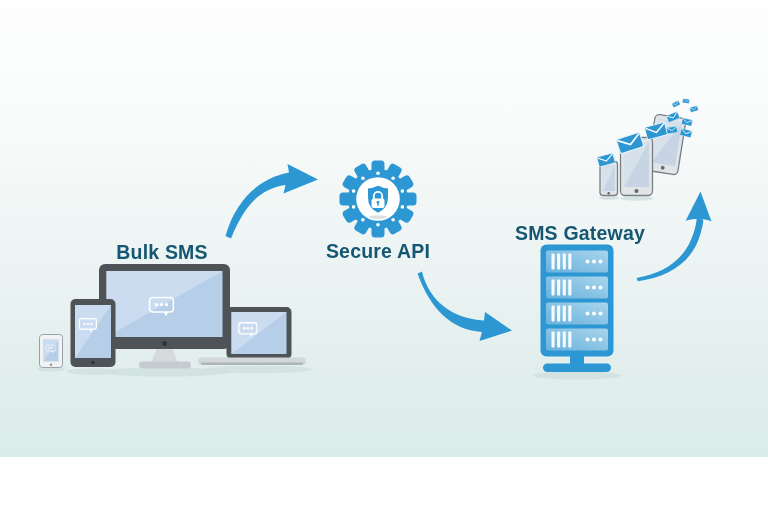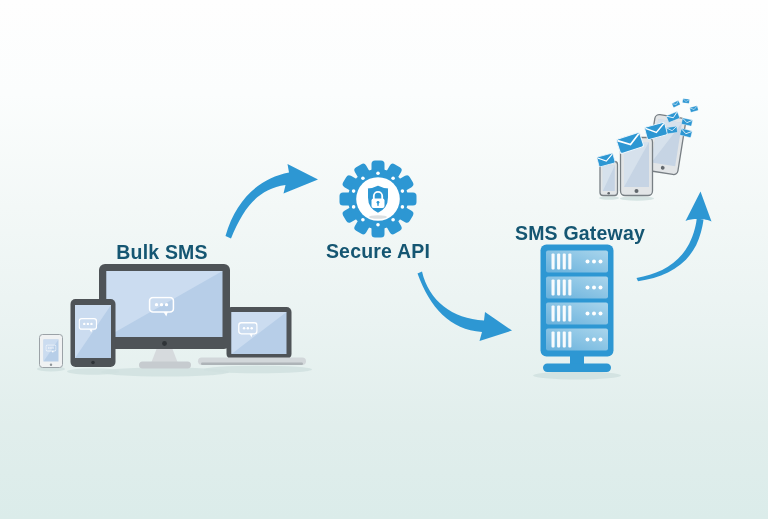--- a/index.html
+++ b/index.html
@@ -1,17 +1,17 @@
 <!DOCTYPE html>
 <html><head>
 <meta charset="utf-8">
 <style>
   html,body{margin:0;padding:0;background:#fff;}
   .stage{
-    position:relative;width:768px;height:519px;overflow:hidden;
+    position:relative;width:768px;height:457px;overflow:hidden;
     background:linear-gradient(180deg,#fefefe 0%,#fbfdfd 18%,#f3f8f7 40%,#eaf3f2 62%,#e1eeec 82%,#dbecea 100%);
     font-family:"Liberation Sans",sans-serif;
   }
   .stage svg{position:absolute;left:0;top:0;}
   .frame{fill:#4E5357;}
   .accent-fill{fill:#2D97D3;}
   .screen{fill:#B7CEE8;}
   .glare{fill:#CBDCF0;}
   .rframe{fill:#E2E5E7;stroke:#787F84;stroke-width:1.3;}
   .rscreen{fill:#C6D4E4;}

